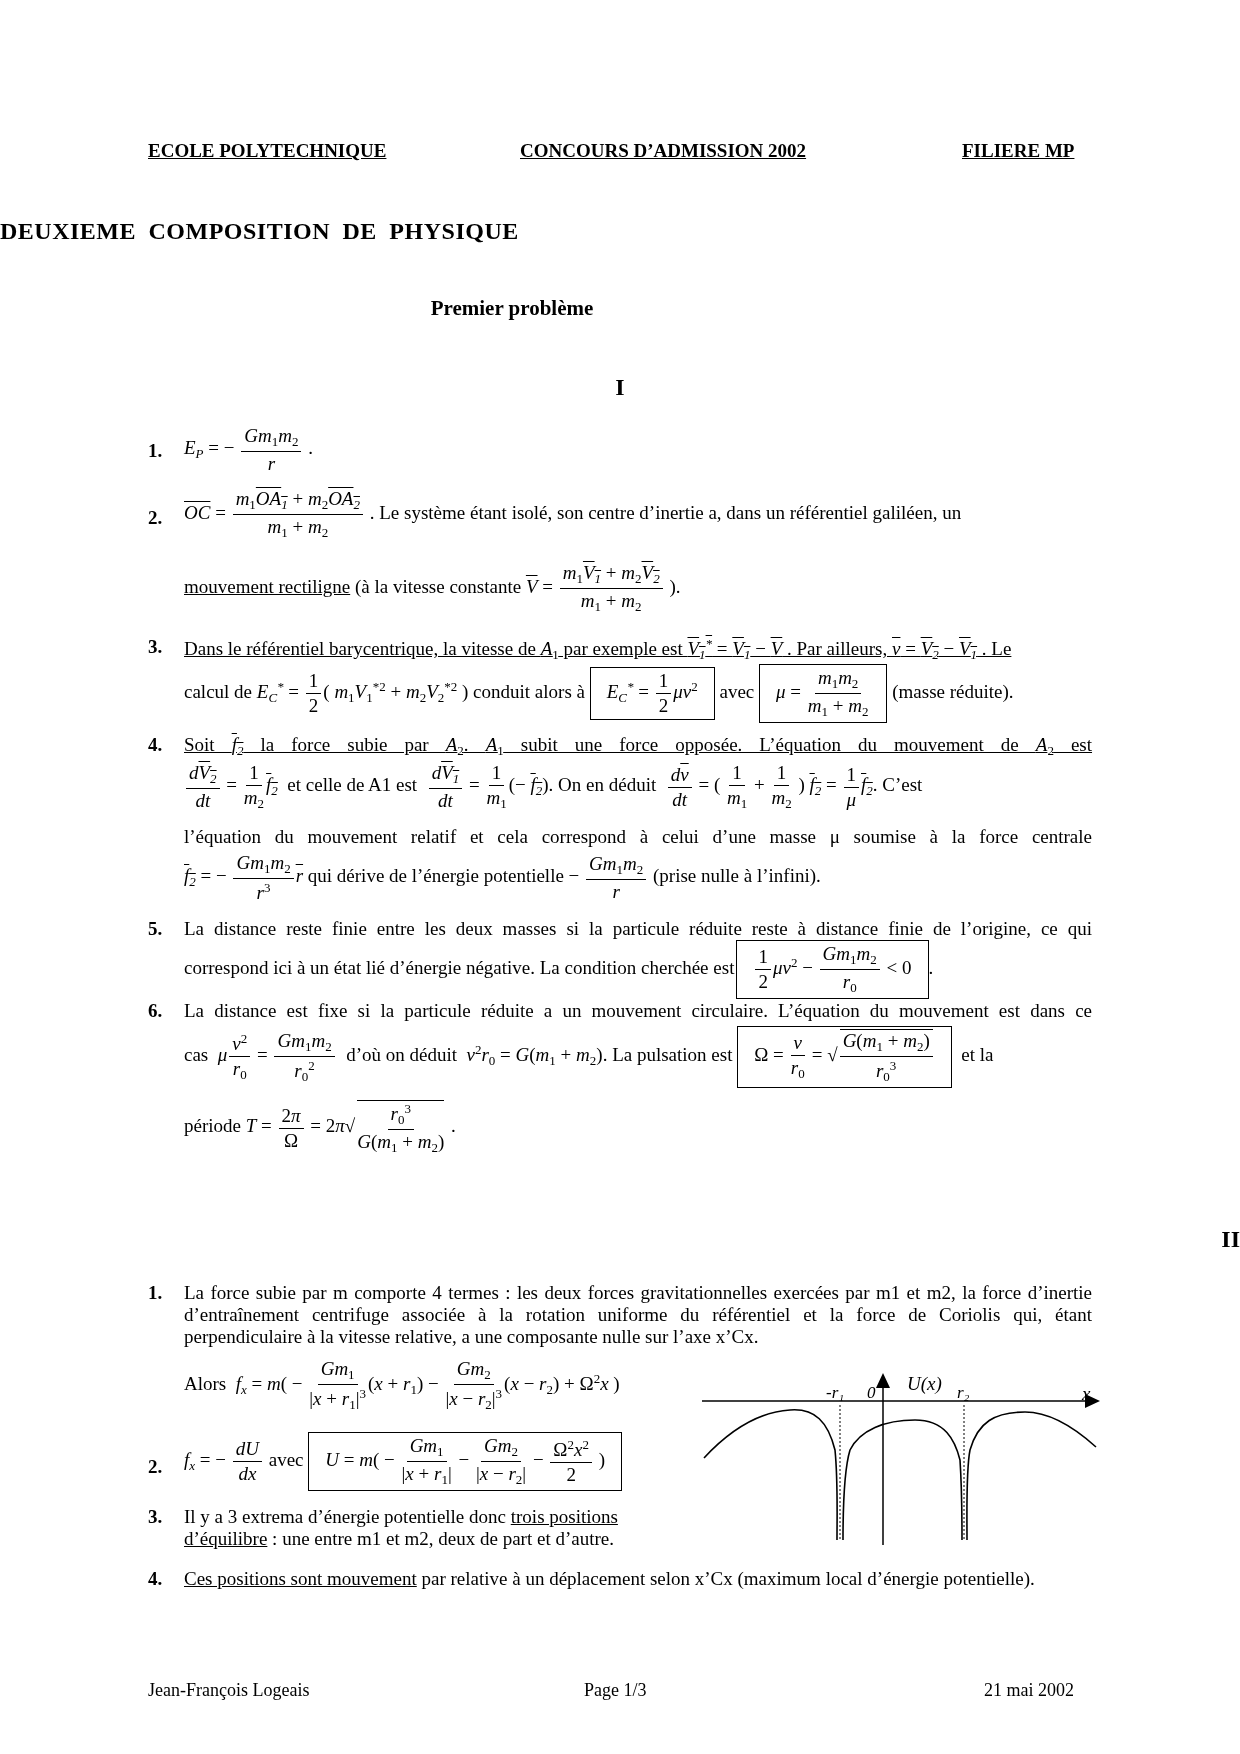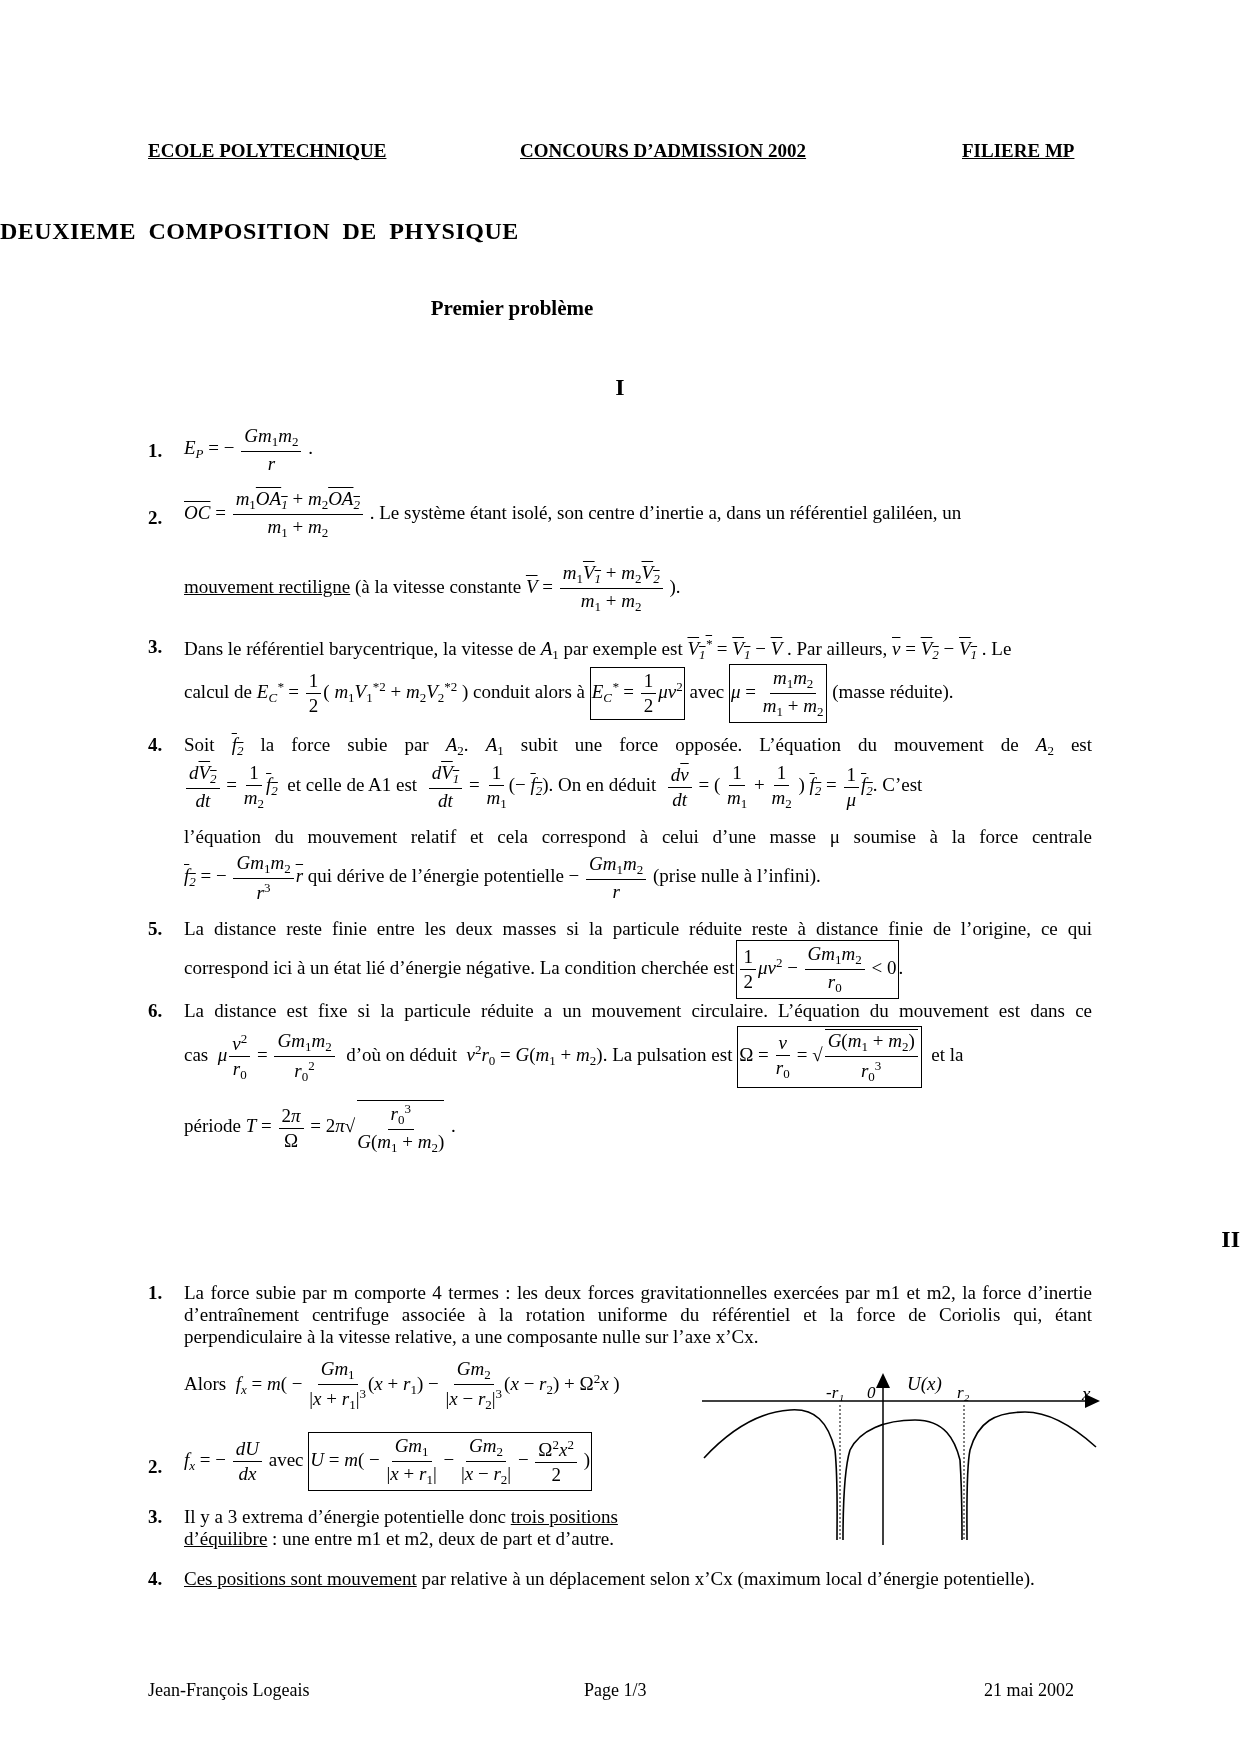--- a/index.html
+++ b/index.html
@@ -13,21 +13,21 @@
   .num { position: absolute; left: 148px; font-weight: bold; }
   .line { position: absolute; left: 184px; white-space: nowrap; }
   .just { position: absolute; left: 184px; width: 908px; text-align: justify; text-align-last: justify; white-space: nowrap; }
   .para { position: absolute; left: 184px; width: 908px; text-align: justify; line-height: 22px; }
   i, .m { font-style: italic; }
   sub { font-size: 13px; vertical-align: -4px; }
   sup { font-size: 13px; vertical-align: 7px; }
   .frac { display: inline-flex; flex-direction: column; align-items: center; vertical-align: middle; margin: 0 2px; }
   .frac > span:first-child { border-bottom: 1px solid #000; padding: 0 3px 1px; }
   .frac > span:last-child { padding-top: 1px; }
-  .boxed { border: 1.5px solid #000; padding: 2px 1px; display: inline-block; vertical-align: middle; }
+  .boxed { border: 1.5px solid #000; padding: 2px 16px; display: inline-block; vertical-align: middle; }
   .vec { text-decoration: overline; }
   .u { text-decoration: underline; }
   .footer { top: 1680px; font-size: 18px; }
   svg text { font-family: "Liberation Serif", serif; font-style: italic; }
 </style>
 </head>
 <body>
 
 <div class="abs hdr" style="left:148px;">ECOLE POLYTECHNIQUE</div>
 <div class="abs hdr" style="left:520px;">CONCOURS D’ADMISSION 2002</div>
@@ -56,21 +56,21 @@
 </div>
 <div class="line" style="top:562px;">
   <span class="u">mouvement rectiligne</span>
   (à la vitesse constante <i class="vec">V</i> = <span class="frac">
       <span><i>m</i><sub>1</sub><i class="vec">V<sub>1</sub></i> + <i>m</i><sub>2</sub><i class="vec">V<sub>2</sub></i></span>
       <span><i>m</i><sub>1</sub> + <i>m</i><sub>2</sub></span>
     </span> ).
 </div>
 
 <div class="num" style="top:636px;">3.</div>
-<div class="line" style="top:636px;">
+<div class="line" style="top:636px;text-decoration:underline;">
   Dans le référentiel barycentrique, la vitesse de <i>A</i><sub>1</sub> par exemple est <i class="vec">V<sub>1</sub><sup>*</sup></i> = <i class="vec">V<sub>1</sub></i> − <i class="vec">V</i> . Par ailleurs, <i class="vec">v</i> = <i class="vec">V<sub>2</sub></i> − <i class="vec">V<sub>1</sub></i> . Le
 </div>
 <div class="line" style="top:664px;">
   <span>calcul de</span>
   <i>E<sub>C</sub><sup>*</sup></i> = <span class="frac">
       <span>1</span>
       <span>2</span>
     </span>( <i>m</i><sub>1</sub><i>V</i><sub>1</sub><sup>*2</sup> + <i>m</i><sub>2</sub><i>V</i><sub>2</sub><sup>*2</sup> )
   <span>conduit alors à</span>
   <span class="boxed"><i>E<sub>C</sub><sup>*</sup></i> = <span class="frac">
@@ -79,21 +79,21 @@
       </span><i>μv</i><sup>2</sup></span>
   <span>avec</span>
   <span class="boxed"><i>μ</i> = <span class="frac">
         <span><i>m</i><sub>1</sub><i>m</i><sub>2</sub></span>
         <span><i>m</i><sub>1</sub> + <i>m</i><sub>2</sub></span>
       </span></span>
   <span>(masse réduite).</span>
 </div>
 
 <div class="num" style="top:734px;">4.</div>
-<div class="just" style="top:734px;">
+<div class="just" style="top:734px;text-decoration:underline;">
   Soit <i class="vec">f<sub>2</sub></i> la force subie par <i>A</i><sub>2</sub>. <i>A</i><sub>1</sub> subit une force opposée. L’équation du mouvement de <i>A</i><sub>2</sub> est
 </div>
 <div class="line" style="top:762px; width:908px;">
   <span class="frac">
       <span><i>d</i><i class="vec">V<sub>2</sub></i></span>
       <span><i>dt</i></span>
     </span> = <span class="frac">
       <span>1</span>
       <span><i>m</i><sub>2</sub></span>
     </span><i class="vec">f<sub>2</sub></i>

